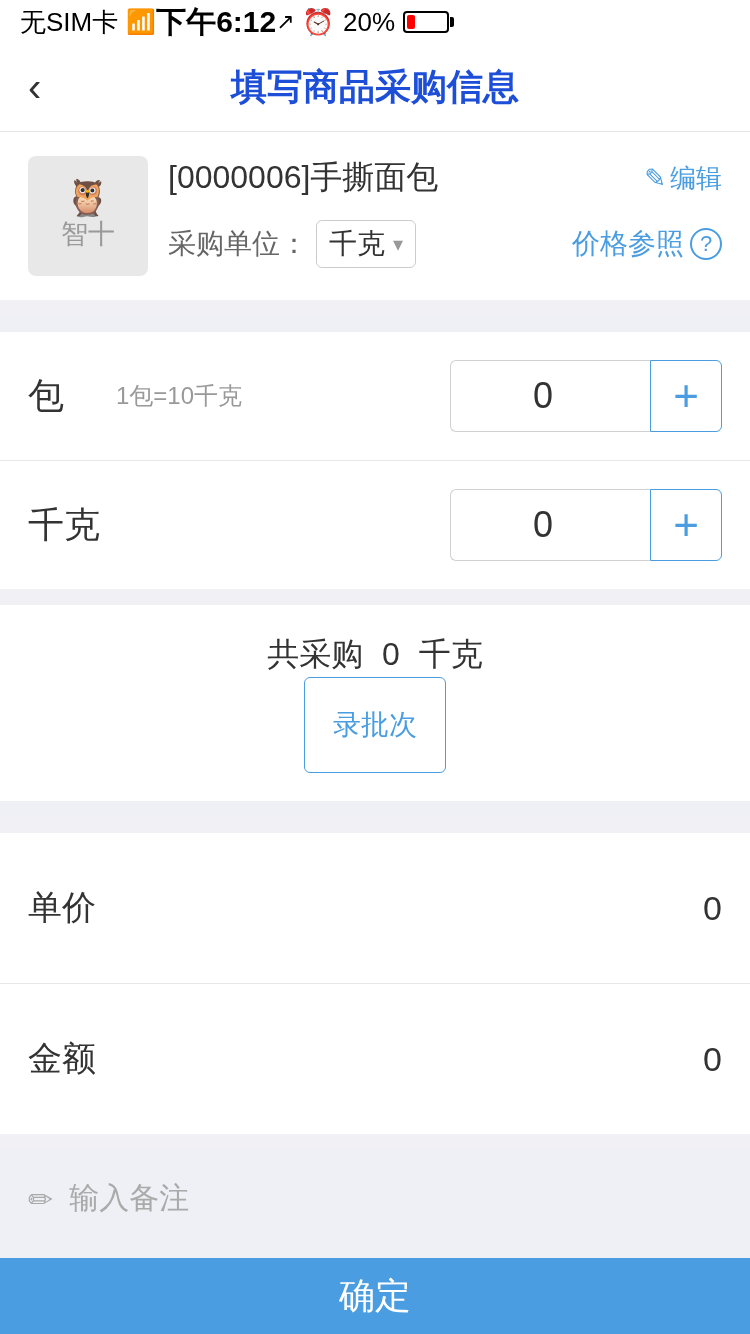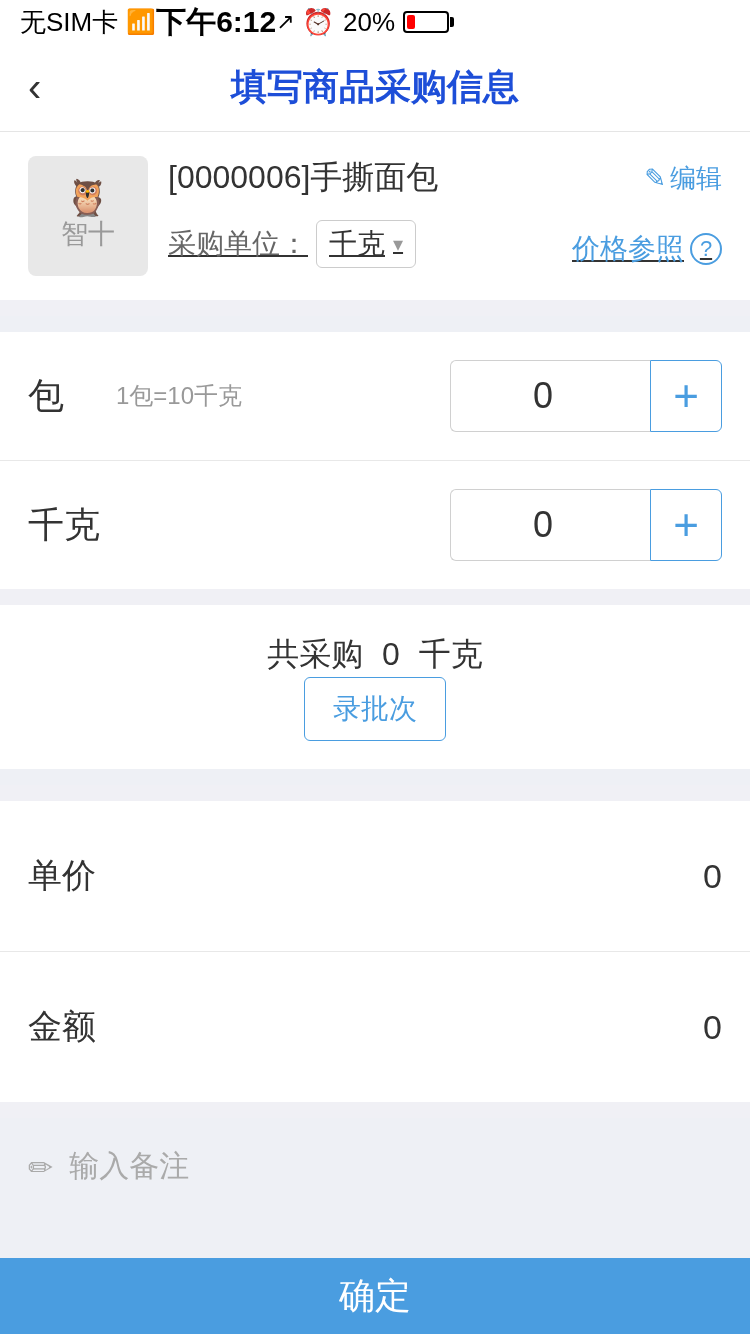--- a/index.html
+++ b/index.html
@@ -110,23 +110,22 @@
     .edit-btn {
       font-size: 26px;
       color: #4a9de0;
       display: flex;
       align-items: center;
       gap: 4px;
       cursor: pointer;
     }
     .product-unit {
       display: flex;
-      align-items: flex-end;
+      align-items: center;
       justify-content: space-between;
-      text-decoration: underline;
     }
     .unit-label {
       font-size: 28px;
       color: #666;
     }
     .unit-select {
       display: flex;
       align-items: center;
       border: 1px solid #ccc;
       border-radius: 6px;
@@ -217,21 +216,21 @@
       padding: 28px 28px;
       flex-direction: column;
     }
     .total-text {
       font-size: 32px;
       color: #333;
     }
     .batch-btn {
       border: 1px solid #4a9de0;
       border-radius: 6px;
-      padding: 12px 28px;
+      padding: 28px 28px;
       font-size: 28px;
       color: #4a9de0;
       background: #fff;
       cursor: pointer;
     }
 
     
     .info-section {
       background: #fff;
       margin-top: 16px;

